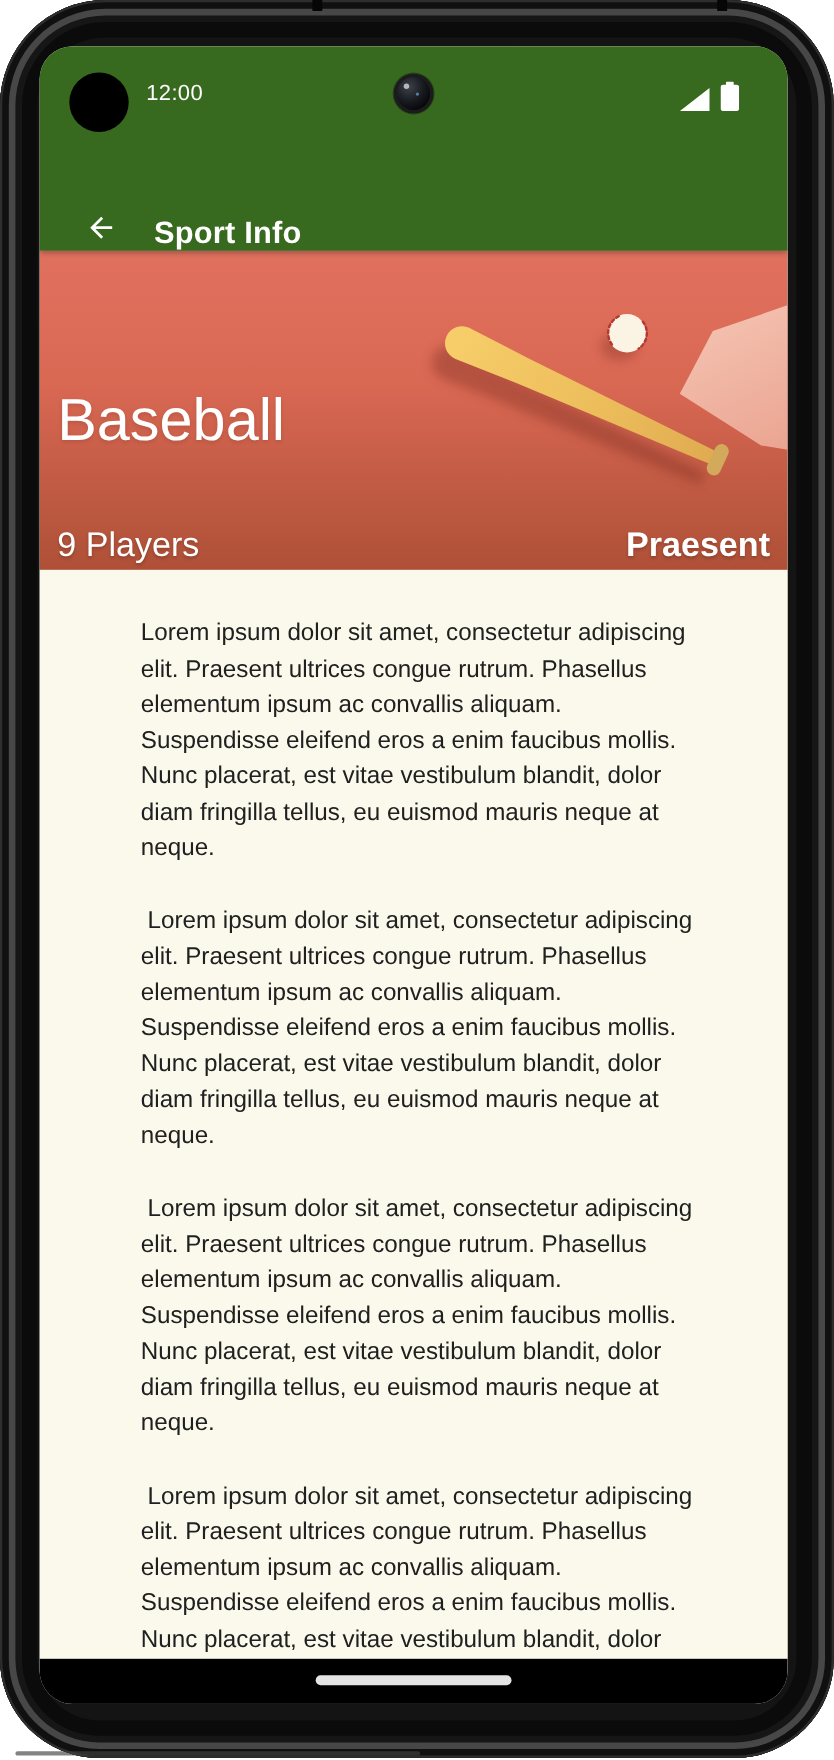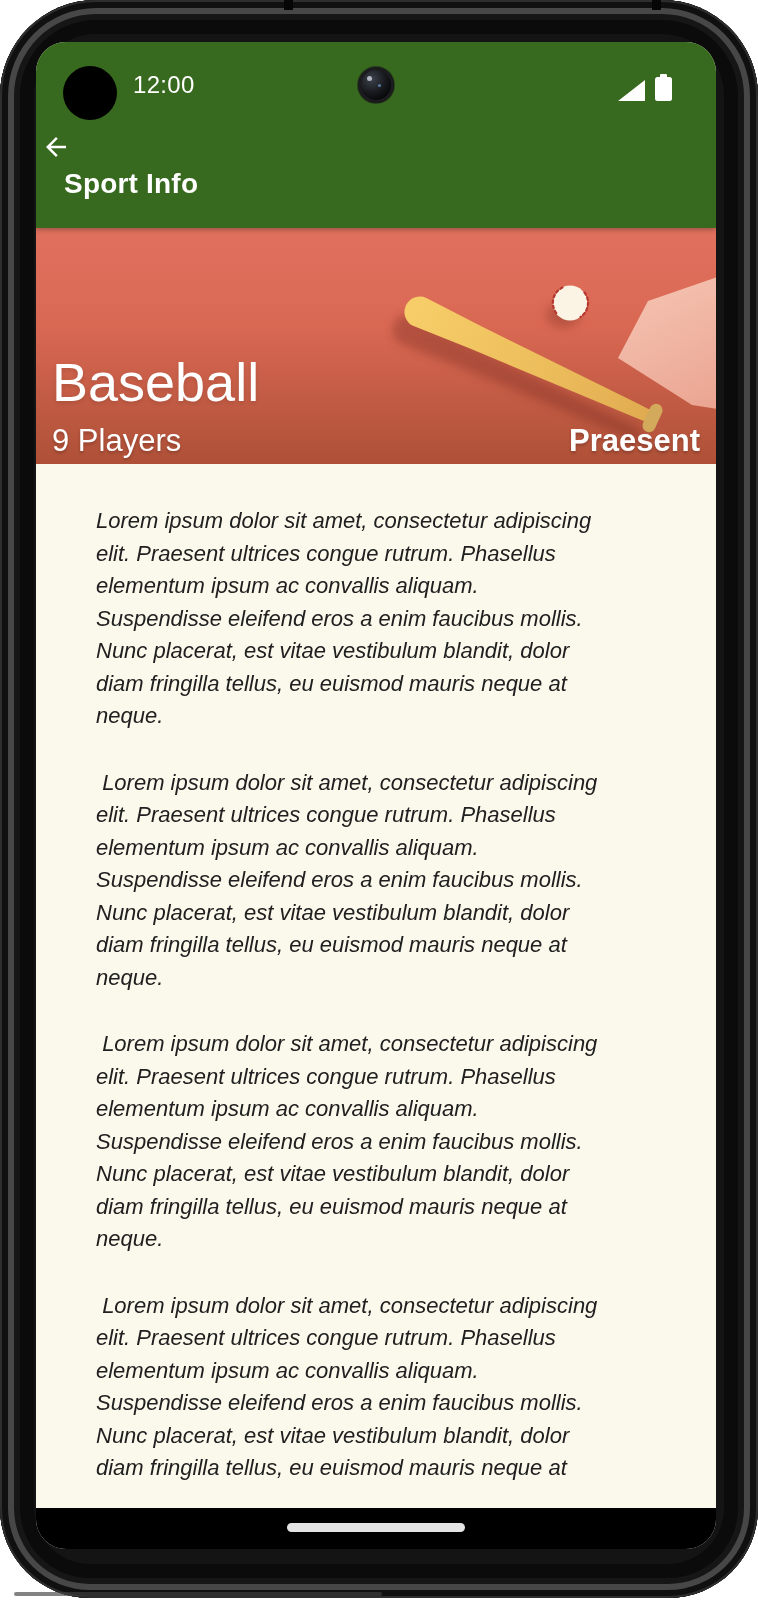--- a/index.html
+++ b/index.html
@@ -37,52 +37,52 @@
     border-radius:30px;overflow:hidden;background:var(--content-bg);
     display:flex;flex-direction:column;
   }
 
   
   .header{position:relative;height:186px;background:var(--header-green);
     flex:none;box-shadow:0 2px 5px rgba(0,0,0,.28);z-index:3;color:#fff;}
   .status-bar{position:relative;height:86px;}
   .notif-circle{position:absolute;left:27px;top:24px;width:54px;height:54px;
     border-radius:50%;background:#000;}
-  .time{position:absolute;left:97px;top:32px;font-size:24px;line-height:22px;
+  .time{position:absolute;left:97px;top:32px;font-size:20px;line-height:22px;
     color:#fff;letter-spacing:.3px;}
   .camera{position:absolute;left:calc(50% - 18px);top:25px;width:36px;height:36px;
     border-radius:50%;
     background:radial-gradient(circle at 38% 34%, #3c414b 0%, #17191d 42%, #000 78%);
     box-shadow:inset 0 0 0 3px #1c1c1f, 0 0 0 1px #27411a;}
   .camera::after{content:"";position:absolute;left:9px;top:9px;width:5px;height:5px;
     border-radius:50%;background:rgba(220,225,235,.75);
     box-shadow:10px 7px 0 -1px rgba(120,170,230,.65);}
   .status-icons{position:absolute;right:44px;top:32px;display:flex;align-items:flex-end;gap:9px;}
 
   
-  .app-bar{position:relative;height:100px;display:flex;align-items:flex-start;flex-direction:column;}
+  .app-bar{position:relative;height:100px;display:flex;align-items:flex-end;padding-left:36px;}
   .back-btn{width:40px;height:40px;display:flex;align-items:center;justify-content:center;
     background:none;border:none;cursor:pointer;flex:none;}
   .app-title{margin-left:28px;font-size:28px;font-weight:bold;color:#fff;letter-spacing:.2px;}
 
   
-  .hero{position:relative;height:236px;flex:none;overflow:hidden;
+  .hero{position:relative;height:290px;flex:none;overflow:hidden;
     background:linear-gradient(180deg, var(--banner-top) 0%, #D96853 42%, var(--banner-bottom) 100%);
     color:#fff;z-index:2;}
   .hero-art{position:absolute;inset:0;}
   .hero-title{position:absolute;left:16px;top:126px;font-size:54px;font-weight:400;
     line-height:1.05;color:#fff;text-shadow:0 2px 4px rgba(0,0,0,.12);}
   .hero-meta{position:absolute;left:16px;right:16px;bottom:5px;display:flex;
     justify-content:space-between;align-items:baseline;font-size:31px;line-height:1.15;
     text-shadow:0 2px 3px rgba(0,0,0,.22);}
   .hero-badge{font-weight:bold;}
 
   
   .content{position:relative;flex:1 1 auto;background:var(--content-bg);
-    padding:41px 0 0 60px;overflow:hidden;font-style:italic;}
+    padding:41px 0 0 92px;overflow:hidden;}
   .text-clip{height:981px;overflow:hidden;}
   .content p{width:505px;font-size:22px;line-height:32.5px;color:var(--body-text);
     margin:0 0 34px 0;white-space:pre-wrap;}
 
   
   .nav-bar{position:relative;height:41px;flex:none;background:#000;}
   .gesture-pill{position:absolute;left:calc(50% - 89px);top:15px;width:178px;height:9px;
     border-radius:5px;background:var(--pill-gray);cursor:pointer;}
 </style>
 </head>

